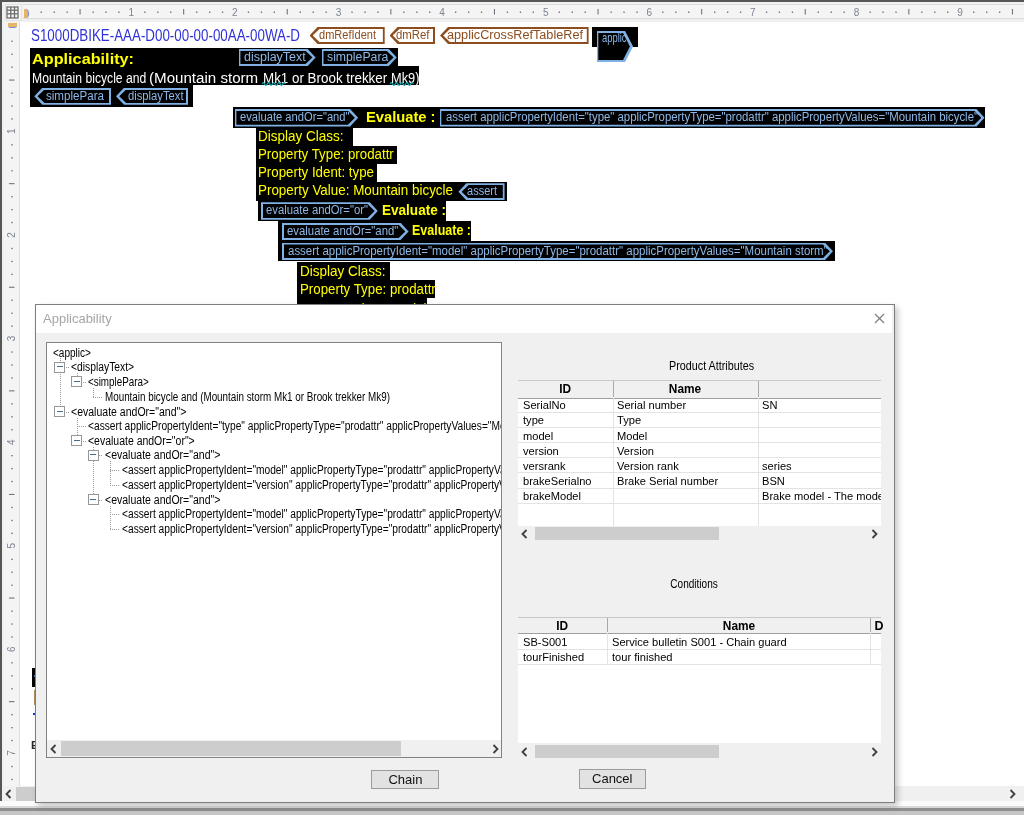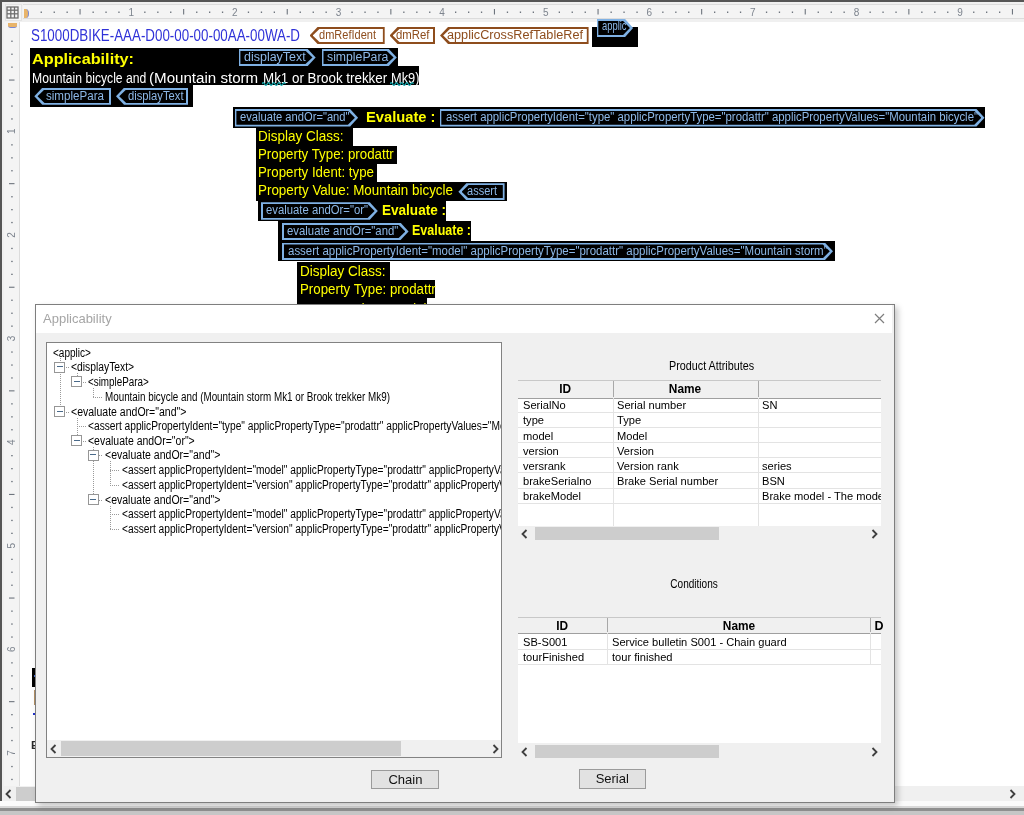--- a/index.html
+++ b/index.html
@@ -216,21 +216,21 @@
     <i class="o"></i>
     <i class="f"></i>
     <b style="left:6.1px;font-size:12.3px;line-height:16px;transform:scaleX(0.9250)">dmRef</b>
   </span>
 <span class="tg cl br" style="left:440.0px;top:27px;width:148.6px;height:17px">
     <i class="o"></i>
     <i class="f"></i>
     <b style="left:7px;font-size:12.3px;line-height:16px;transform:scaleX(1.0310)">applicCrossRefTableRef</b>
   </span>
 <div class="bar" style="left:592px;top:26.5px;width:46.2px;height:20px;background:#000;"></div>
-<span class="tg op bl" style="left:596.5px;top:19px;width:36.6px;height:18px">
+<span class="tg op bl" style="left:596.5px;top:31px;width:36.6px;height:31px">
     <i class="o"></i>
     <i class="f"></i>
     <b style="left:5px;font-size:12.1px;line-height:15.399999999999999px;transform:scaleX(0.7754)">applic</b>
   </span>
 <div class="bar" style="left:30px;top:48px;width:368px;height:18.4px;background:#000;"></div>
 <div class="bar" style="left:30px;top:66.4px;width:388.6px;height:18.2px;background:#000;"></div>
 <div class="bar" style="left:30px;top:84.6px;width:163px;height:22.6px;background:#000;"></div>
 <span class="tx yelb" style="left:31.5px;top:50.2px;transform:scaleX(1.0482);">Applicability:</span>
 <span class="tg op bl" style="left:238.6px;top:48.9px;width:77.1px;height:17px">
     <i class="o"></i>
@@ -435,12 +435,12 @@
 <span class="cell" style="left:611.8px;top:649.9px;transform:scaleX(0.95)">tour finished</span>
 <div class="abs" style="left:517.6px;top:743.5px;width:363.6px;height:16px;background:#f0f0f0"></div>
 <svg class="abs" style="left:520px;top:747px" width="9" height="10" viewBox="0 0 9 10">
     <path d="M6.5 1 L2.5 5 L6.5 9" stroke="#3f3f3f" stroke-width="1.8" fill="none"></path>
   </svg>
 <svg class="abs" style="left:870px;top:747px" width="9" height="10" viewBox="0 0 9 10">
     <path d="M2.5 1 L6.5 5 L2.5 9" stroke="#3f3f3f" stroke-width="1.8" fill="none"></path>
   </svg>
 <div class="abs" style="left:534.7px;top:745px;width:184.7px;height:13px;background:#cdcdcd"></div>
 <div class="btn" style="left:371.4px;top:769.5px;width:66px;height:17.5px;line-height:17.5px">Chain</div>
-<div class="btn" style="left:578.5px;top:769.4px;width:65.5px;height:17.5px;line-height:17.5px">Serial</div>
+<div class="btn" style="left:578.5px;top:769.4px;width:65.5px;height:17.5px;line-height:17.5px">Cancel</div>
 </body></html>

